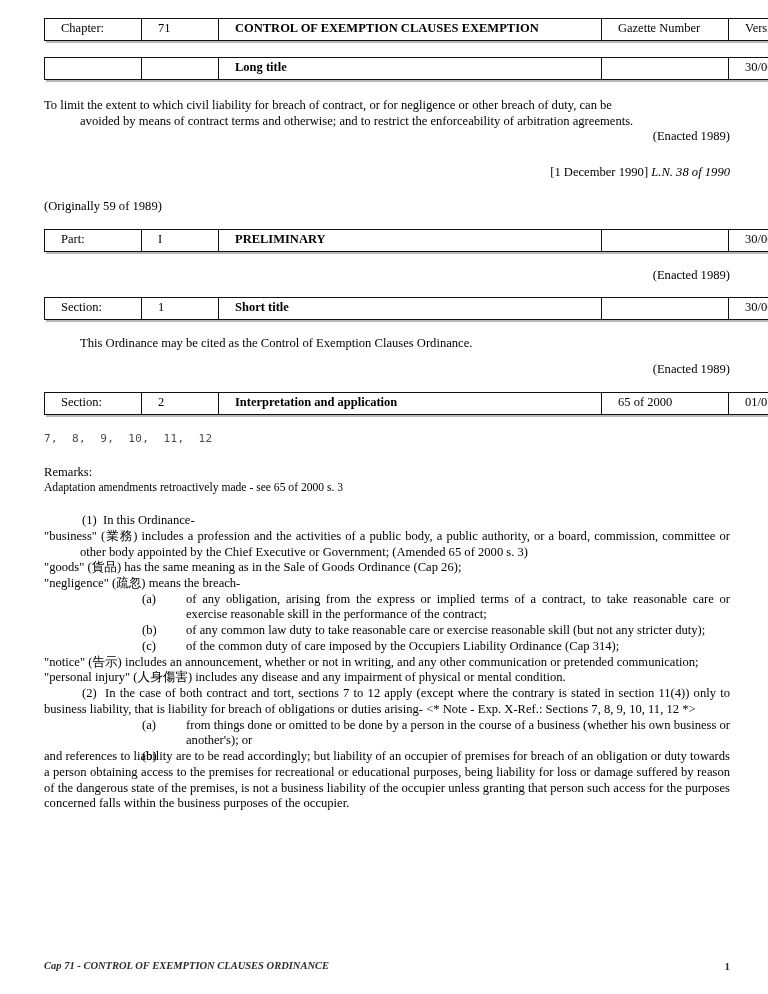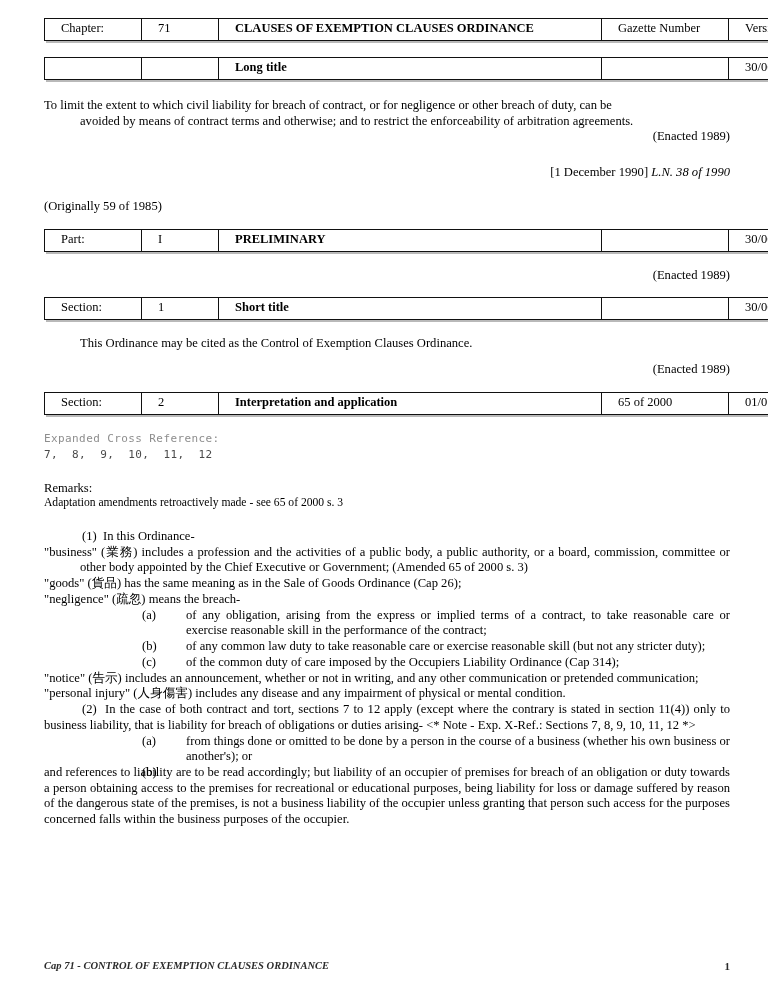--- a/index.html
+++ b/index.html
@@ -175,21 +175,21 @@
 <div class="page">
   <div class="content">
 
     <div class="sp18"></div>
 
     <table class="meta-table">
       <tbody>
           <tr>
         <td class="col-label">Chapter:</td>
         <td class="col-num">71</td>
-        <td class="col-title">CLAUSES OF EXEMPTION CLAUSES ORDINANCE</td>
+        <td class="col-title">CONTROL OF EXEMPTION CLAUSES EXEMPTION</td>
         <td class="col-gazette">Gazette Number</td>
         <td class="col-version">Version Date</td>
       </tr>
     </tbody>
       </table>
 
     <div class="sp16"></div>
 
     <table class="meta-table">
       <tbody>
@@ -213,21 +213,21 @@
     <div class="para right">(Enacted 1989)</div>
 
     <div class="sp20"></div>
 
     <div class="para right">
       <span>[1 December 1990]</span><span>&nbsp;</span><span class="ital">L.N. 38 of 1990</span>
     </div>
 
     <div class="sp18"></div>
 
-    <div class="para">(Originally 59 of 1985)</div>
+    <div class="para">(Originally 59 of 1989)</div>
 
     <div class="sp14"></div>
 
     <table class="meta-table">
       <tbody>
           <tr>
         <td class="col-label">Part:</td>
         <td class="col-num">I</td>
         <td class="col-title">PRELIMINARY</td>
         <td class="col-gazette"></td>
@@ -271,21 +271,20 @@
         <td class="col-num">2</td>
         <td class="col-title">Interpretation and application</td>
         <td class="col-gazette">65 of 2000</td>
         <td class="col-version">01/07/1997</td>
       </tr>
     </tbody>
       </table>
 
     <div class="sp16"></div>
 
-    <div class="xref">Expanded Cross Reference:</div>
     <div class="xref-vals">7,  8,  9,  10,  11,  12</div>
 
     <div class="sp18"></div>
 
     <div class="remarks-label">Remarks:</div>
     <div class="remarks-text">Adaptation amendments retroactively made - see 65 of 2000 s. 3</div>
 
     <div class="sp18"></div>
 
     <div class="numpara">

